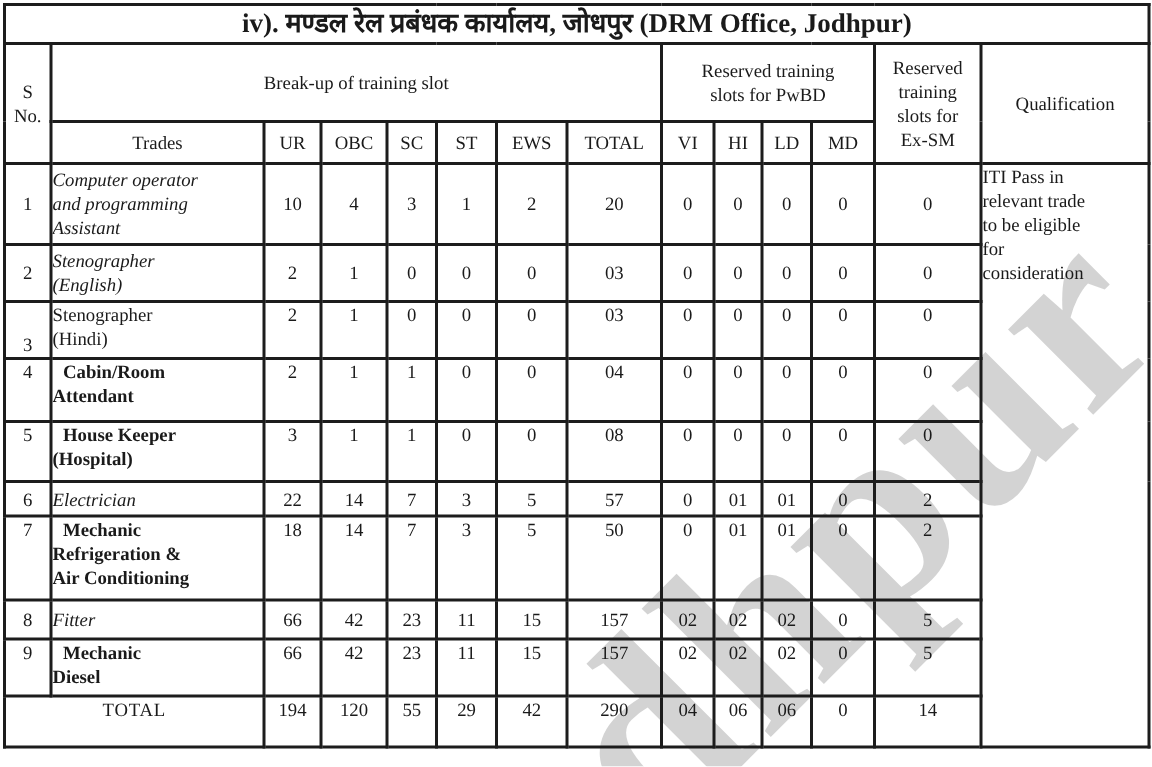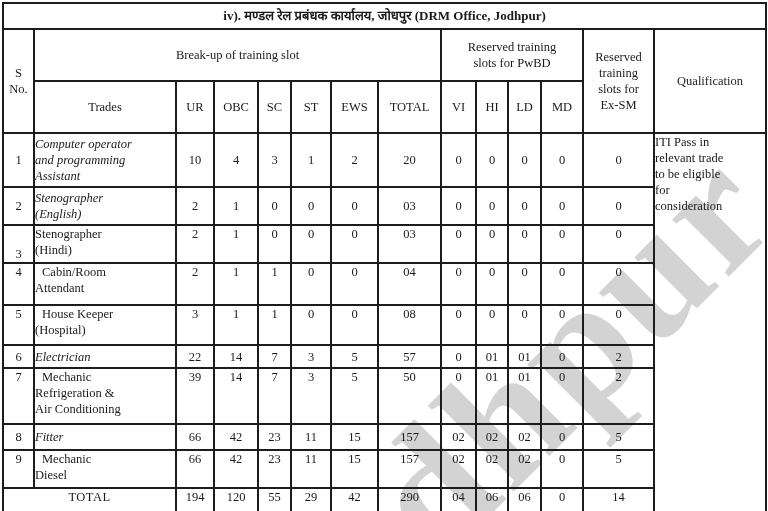--- a/index.html
+++ b/index.html
@@ -19,31 +19,31 @@
     position:absolute;left:2px;top:2px;z-index:1;
     width:763px;border-collapse:collapse;table-layout:fixed;
     font-size:12.5px;color:#1a1a1a;
   }
   table.main td{
     border:2px solid #1c1c1c;background:transparent;
     overflow:hidden;padding:0;line-height:1.28;
   }
   .pre{white-space:pre-line;}
   .title-cell{
-    text-align:center;font-weight:bold;font-size:13px;vertical-align:middle;
+    text-align:center;font-weight:bold;font-size:18px;vertical-align:middle;
   }
   .hdr{text-align:center;vertical-align:middle;}
   .num{text-align:center;vertical-align:top;padding-top:3px;}
   .va-t{vertical-align:top;padding-top:3px;}
   .va-m{vertical-align:middle;padding-top:0;}
   .va-b{vertical-align:bottom;padding-bottom:2px;}
   .sno{text-align:center;}
   .trade{vertical-align:top;padding-top:3px;}
   .ind-all{padding-left:8px;}
-  .ind-first{padding-left:2px;text-indent:7px;}
+  .ind-first{padding-left:2px;text-indent:7px;font-weight:bold;}
   .qual-note{
     vertical-align:top;padding-top:32px;line-height:1.5;
   }
   .total-label{
     text-align:center;vertical-align:top;padding-top:4px;letter-spacing:0.5px;
   }
   tr.vm td.num{vertical-align:middle;padding-top:0;margin-top:44px;}
   tr.vm td.trade{vertical-align:middle;padding-top:0;font-style:italic;}
 </style>
 </head>
@@ -82,21 +82,21 @@
       <td colspan="7" class="hdr">Break-up of training slot</td>
       <td colspan="4" class="hdr pre">Reserved training
 slots for PwBD</td>
       <td rowspan="2" class="hdr pre">Reserved
 training
 slots for
 Ex-SM</td>
       <td rowspan="2" class="hdr">Qualification</td>
     </tr>
 
-    <tr style="height:52px">
+    <tr style="height:28px">
       <td class="hdr">Trades</td>
       <td class="hdr">UR</td>
       <td class="hdr">OBC</td>
       <td class="hdr">SC</td>
       <td class="hdr">ST</td>
       <td class="hdr">EWS</td>
       <td class="hdr">TOTAL</td>
       <td class="hdr">VI</td>
       <td class="hdr">HI</td>
       <td class="hdr">LD</td>
@@ -208,21 +208,21 @@
       <td class="num">01</td>
       <td class="num">0</td>
       <td class="num">2</td>
     </tr>
 
     <tr style="height:56px">
       <td class="sno va-t">7</td>
       <td class="trade pre ind-first">Mechanic
 Refrigeration &amp;
 Air Conditioning</td>
-      <td class="num">39</td>
+      <td class="num">18</td>
       <td class="num">14</td>
       <td class="num">7</td>
       <td class="num">3</td>
       <td class="num">5</td>
       <td class="num">50</td>
       <td class="num">0</td>
       <td class="num">01</td>
       <td class="num">01</td>
       <td class="num">0</td>
       <td class="num">2</td>

